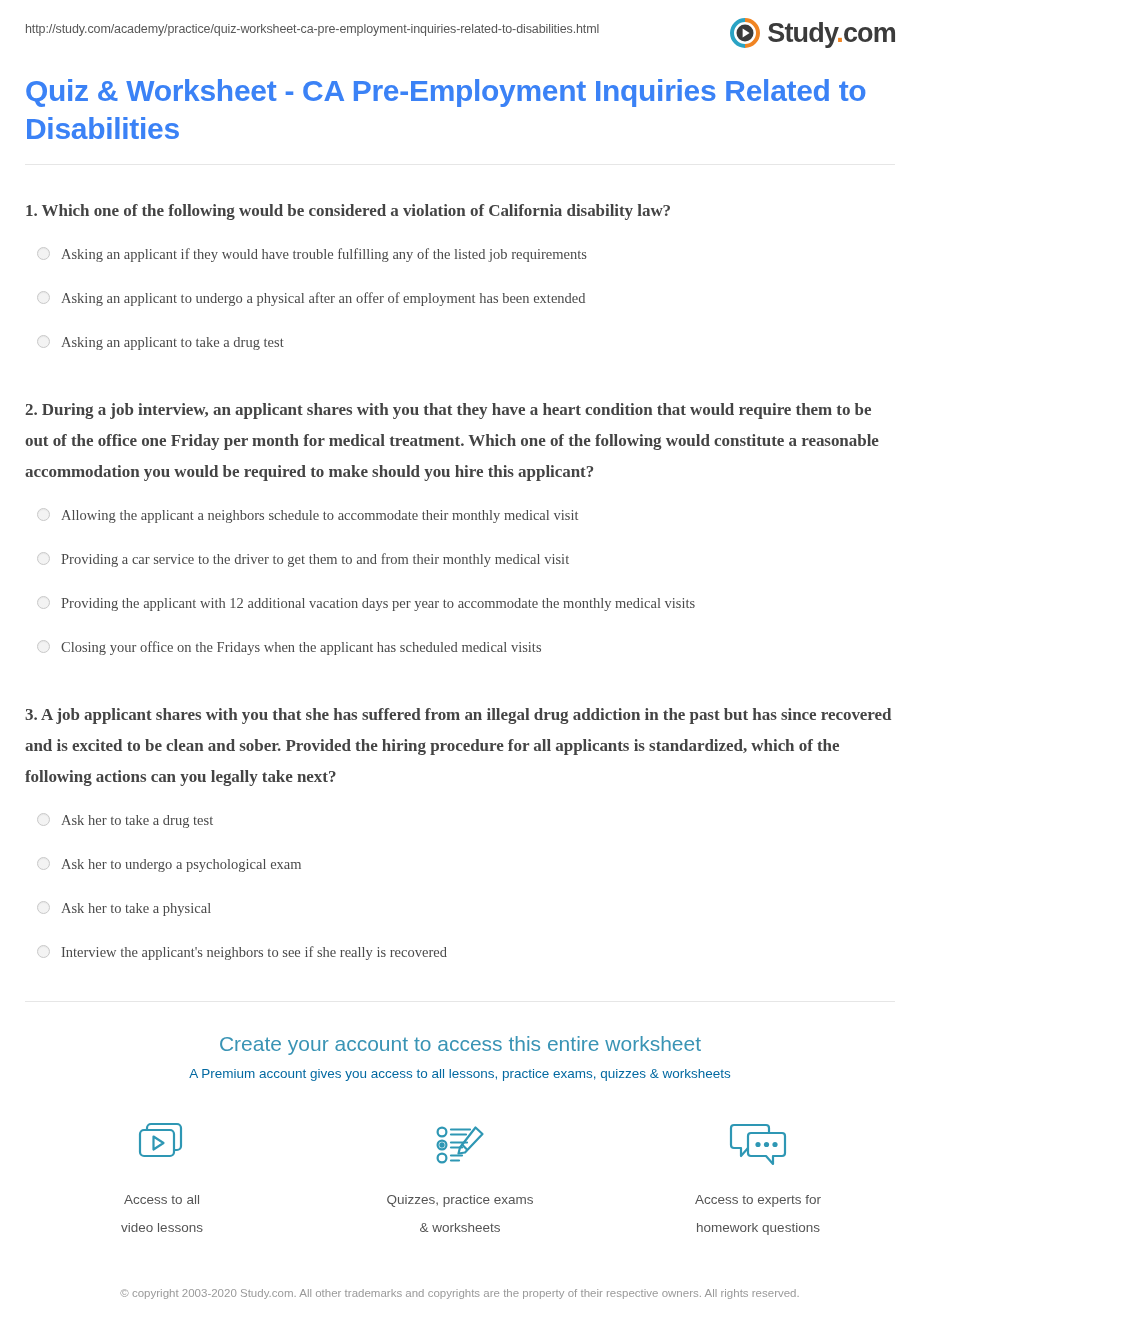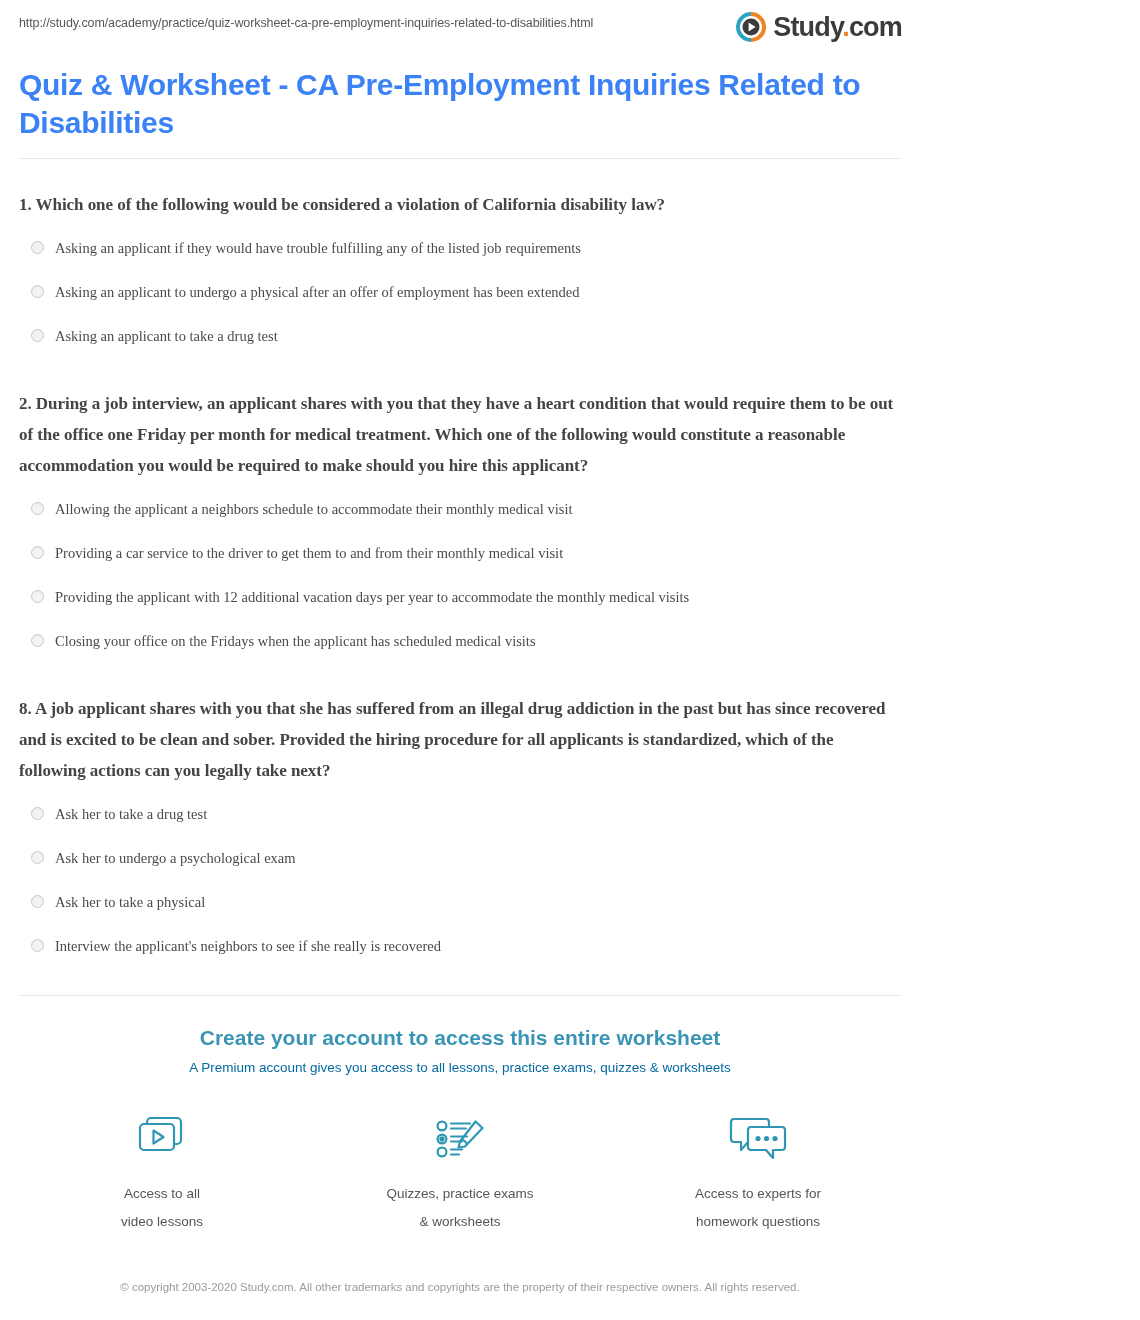--- a/index.html
+++ b/index.html
@@ -6,21 +6,21 @@
   html, body { margin: 0; padding: 0; }
   body {
     width: 1140px;
     height: 1320px;
     background: #ffffff;
     font-family: "Liberation Sans", sans-serif;
     color: #444444;
     overflow: hidden;
   }
 
-  .page { position: relative; width: 920px; height: 1320px; padding: 4px; }
+  .page { position: relative; width: 920px; height: 1320px; padding: 10px; }
 
   
   .header {
     position: relative;
     height: 48px;
     padding: 12px 15px 0 15px;
   }
   .url {
     font-size: 12.5px;
     color: #575757;
@@ -96,21 +96,21 @@
     margin-top: 5px;
   }
   .answer-label { display: block; }
 
   
   .cta { padding: 28px 15px 0 15px; text-align: center; }
   .cta-heading {
     font-size: 21px;
     line-height: 28px;
     color: #3a94b5;
-    font-weight: bold;
+    font-weight: normal;
     margin: 0 0 6px 0;
   }
   .cta-sub {
     font-size: 13.5px;
     line-height: 20px;
     color: #0369a1;
     margin: 0;
   }
 
   .features {
@@ -200,21 +200,21 @@
           <span class="answer-label">Providing the applicant with 12 additional vacation days per year to accommodate the monthly medical visits</span>
         </li>
         <li class="answer">
           <span class="radio"></span>
           <span class="answer-label">Closing your office on the Fridays when the applicant has scheduled medical visits</span>
         </li>
       </ul>
     </div>
 
     <div class="question-block">
-      <p class="question-text">8. A job applicant shares with you that she has suffered from an illegal drug addiction in the past but has since recovered and is excited to be clean and sober. Provided the hiring procedure for all applicants is standardized, which of the following actions can you legally take next?</p>
+      <p class="question-text">3. A job applicant shares with you that she has suffered from an illegal drug addiction in the past but has since recovered and is excited to be clean and sober. Provided the hiring procedure for all applicants is standardized, which of the following actions can you legally take next?</p>
       <ul class="answers">
         <li class="answer">
           <span class="radio"></span>
           <span class="answer-label">Ask her to take a drug test</span>
         </li>
         <li class="answer">
           <span class="radio"></span>
           <span class="answer-label">Ask her to undergo a psychological exam</span>
         </li>
         <li class="answer">

